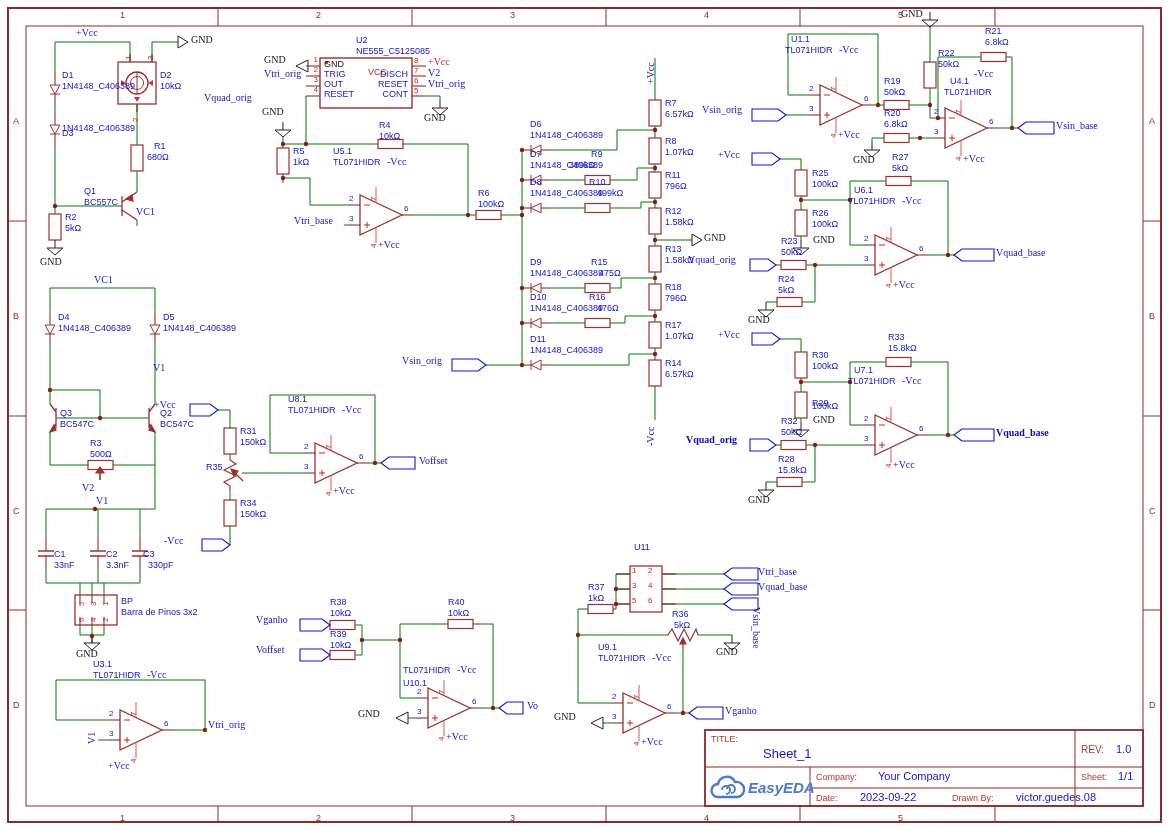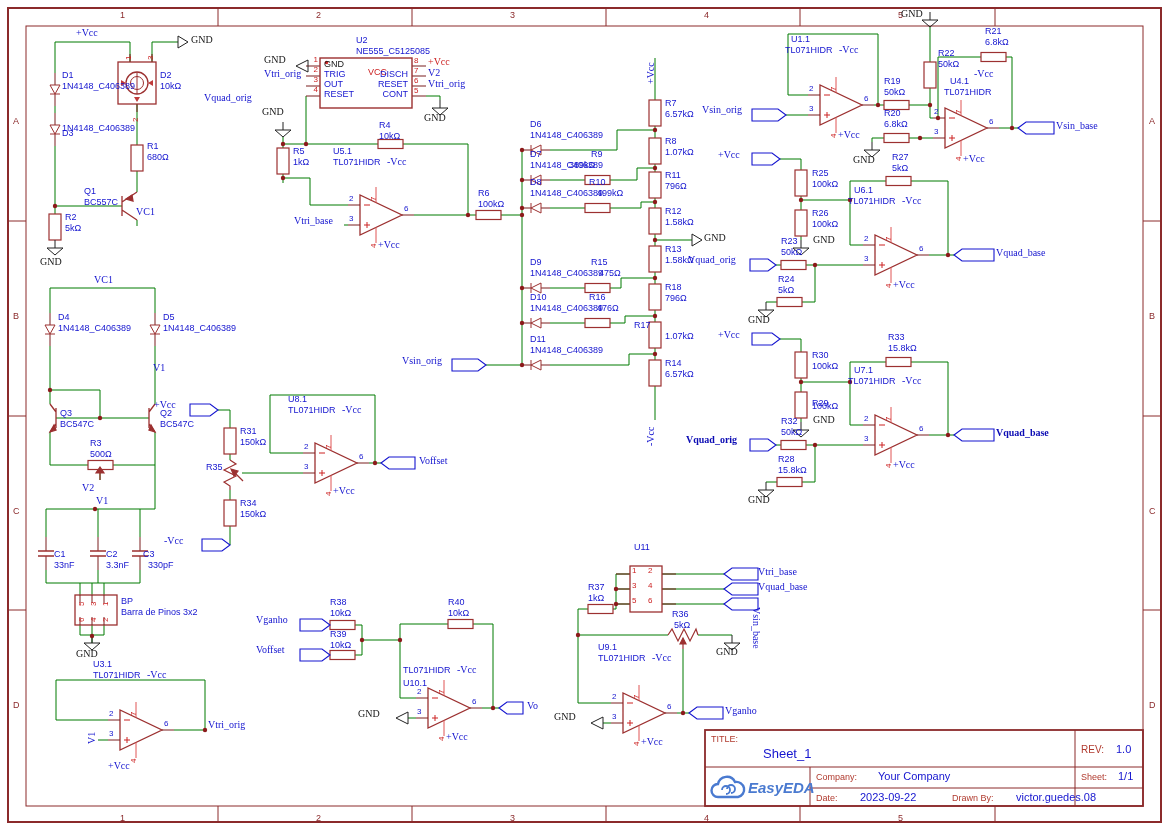--- a/index.html
+++ b/index.html
@@ -398,21 +398,21 @@
 <span class="t" style="left:147px;top:669px">-Vcc</span>
 <span class="t" style="left:457px;top:664px">-Vcc</span>
 <span class="t" style="left:652px;top:652px">-Vcc</span>
 
 <span class="cm" style="left:62px;top:70px">D1</span>
 <span class="cm" style="left:62px;top:81px">1N4148_C406389</span>
 <span class="cm" style="left:62px;top:128px">D3</span>
 <span class="cm" style="left:62px;top:123px">1N4148_C406389</span>
 <span class="cm" style="left:160px;top:70px">D2</span>
 <span class="cm" style="left:160px;top:81px">10kΩ</span>
-<span class="cm" style="left:147px;top:141px">R1</span>
+<span class="cm" style="left:154px;top:141px">R1</span>
 <span class="cm" style="left:147px;top:152px">680Ω</span>
 <span class="cm" style="left:84px;top:186px">Q1</span>
 <span class="cm" style="left:84px;top:197px">BC557C</span>
 <span class="cm" style="left:65px;top:212px">R2</span>
 <span class="cm" style="left:65px;top:223px">5kΩ</span>
 <span class="cm" style="left:356px;top:35px">U2</span>
 <span class="cm" style="left:356px;top:46px">NE555_C5125085</span>
 <span class="cm" style="left:293px;top:146px">R5</span>
 <span class="cm" style="left:293px;top:157px">1kΩ</span>
 <span class="cm" style="left:379px;top:120px">R4</span>
@@ -448,21 +448,21 @@
 <span class="cm" style="left:665px;top:136px">R8</span>
 <span class="cm" style="left:665px;top:147px">1.07kΩ</span>
 <span class="cm" style="left:665px;top:170px">R11</span>
 <span class="cm" style="left:665px;top:181px">796Ω</span>
 <span class="cm" style="left:665px;top:206px">R12</span>
 <span class="cm" style="left:665px;top:217px">1.58kΩ</span>
 <span class="cm" style="left:665px;top:244px">R13</span>
 <span class="cm" style="left:665px;top:255px">1.58kΩ</span>
 <span class="cm" style="left:665px;top:282px">R18</span>
 <span class="cm" style="left:665px;top:293px">796Ω</span>
-<span class="cm" style="left:634px;top:320px">R17</span>
+<span class="cm" style="left:665px;top:320px">R17</span>
 <span class="cm" style="left:665px;top:331px">1.07kΩ</span>
 <span class="cm" style="left:665px;top:358px">R14</span>
 <span class="cm" style="left:665px;top:369px">6.57kΩ</span>
 
 <span class="cm" style="left:791px;top:34px">U1.1</span>
 <span class="cm" style="left:785px;top:45px">TL071HIDR</span>
 <span class="cm" style="left:884px;top:76px">R19</span>
 <span class="cm" style="left:884px;top:87px">50kΩ</span>
 <span class="cm" style="left:884px;top:108px">R20</span>
 <span class="cm" style="left:884px;top:119px">6.8kΩ</span>

